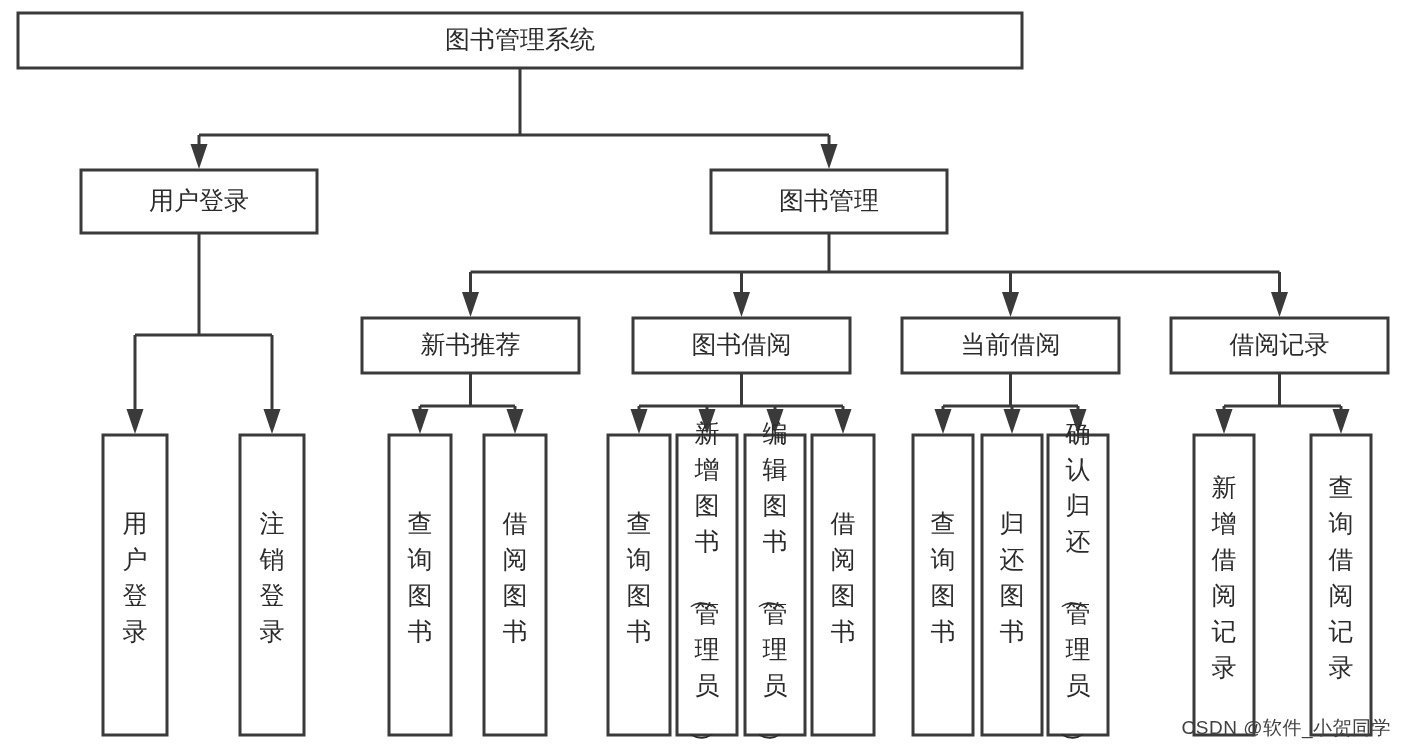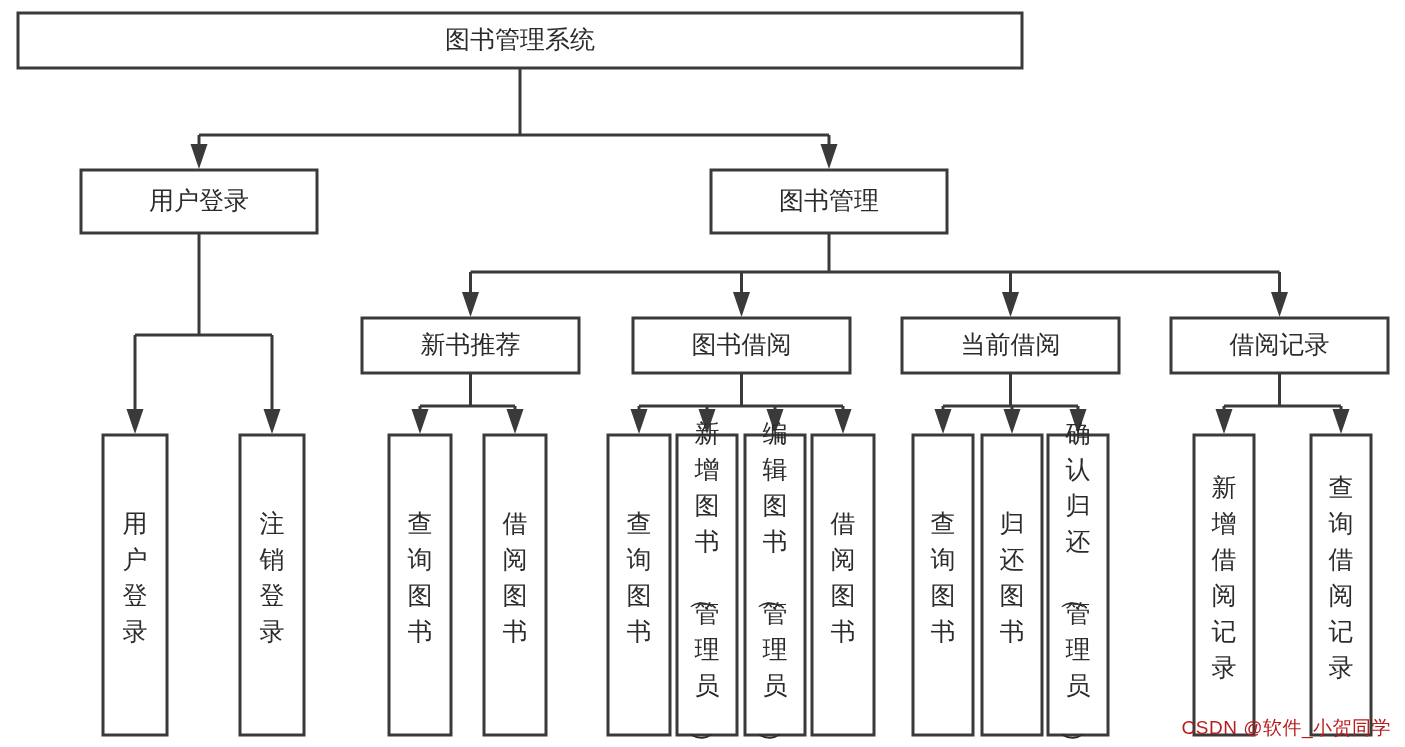--- a/index.html
+++ b/index.html
@@ -53,21 +53,21 @@
     font-family: "Liberation Sans", "DejaVu Sans", sans-serif;
     font-size: 25px;
     text-anchor: middle;
   }
   .watermark {
     position: absolute;
     right: 14px;
     bottom: 6px;
     font-family: "Liberation Sans", "DejaVu Sans", sans-serif;
     font-size: 19px;
-    color: #b91c1c;
+    color: #404040;
     letter-spacing: 0.5px;
     white-space: nowrap;
     user-select: none;
   }
 </style>
 </head>
 <body>
 
 <div id="diagram-root">
   <svg class="diagram-canvas" viewBox="0 0 1405 747" preserveAspectRatio="xMidYMid meet" aria-label="图书管理系统 功能结构图">

